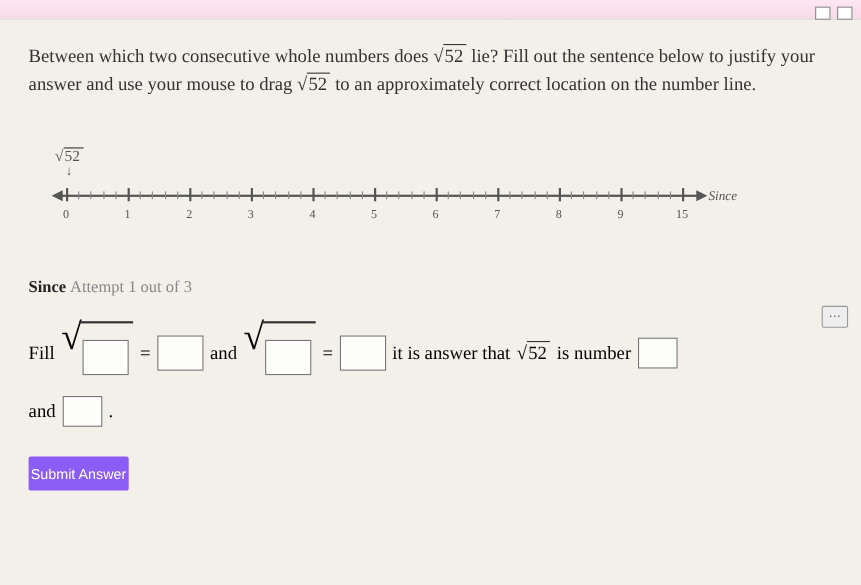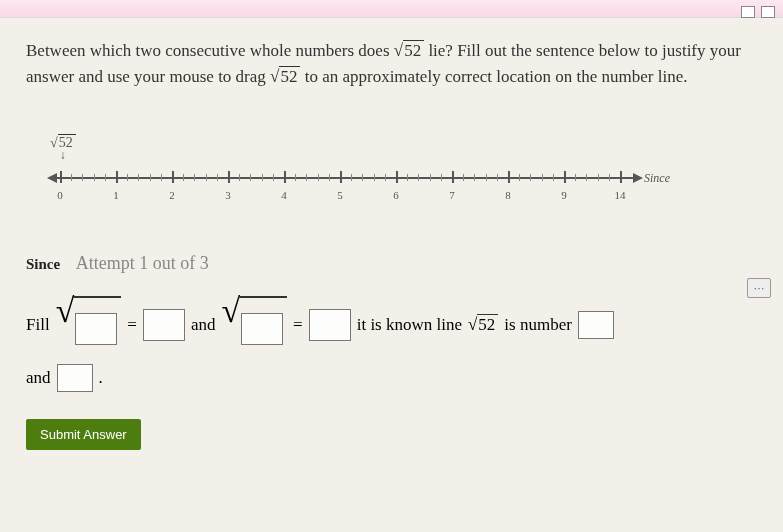--- a/index.html
+++ b/index.html
@@ -17,28 +17,28 @@
 .axis:before{content:"";position:absolute;left:-8px;top:-4px;border:5px solid transparent;border-right:10px solid #555}
 .axis:after{content:"";position:absolute;right:-8px;top:-4px;border:5px solid transparent;border-left:10px solid #555}
 .ticks{position:absolute;top:36px;left:0;right:0;height:30px}
 .tick{position:absolute;width:2px;height:12px;background:#555;top:0}
 .tick.minor{height:7px;top:3px;width:1px;background:#888}
 .ticklabel{position:absolute;top:18px;font-size:11px;transform:translateX(-50%);color:#555}
 .real-label{position:absolute;top:36px;right:-50px;font-size:12px;font-style:italic;color:#555}
 .answer-sec{margin:28px 0 0 26px}
 .answer-header{font-size:14px;color:#333}
 .answer-header b{font-family:Georgia;font-weight:bold;font-size:15px;color:#222}
-.answer-header .attempt{color:#888;font-size:18px;margin-left:12px}
+.answer-header .attempt{color:#888;font-size:15px;margin-left:0}
 .sentence{margin:22px 0 0 0;font-size:17px;display:flex;flex-wrap:wrap;align-items:center;gap:6px;line-height:2.4}
 .blank{display:inline-block;width:42px;height:32px;border:1.5px solid #777;background:#fdfdfb;vertical-align:middle}
 .blank.sm{width:36px;height:28px}
 .bigsqrt{display:inline-flex;align-items:flex-start;font-size:22px}
 .bigsqrt .surd{font-size:34px;line-height:30px;margin-right:-2px}
 .bigsqrt .radicand{border-top:2px solid #333;padding:3px 4px 0 3px}
-.submit{margin:20px 0 0 26px;display:inline-block;background:#4d7c0f;color:#fff;font-family:Arial,sans-serif;font-size:13px;padding:8px 14px;border:none;border-radius:2px;cursor:pointer}
+.submit{margin:20px 0 0 26px;display:inline-block;background:#8b5cf6;color:#fff;font-family:Arial,sans-serif;font-size:13px;padding:8px 2px;border:none;border-radius:2px;cursor:pointer}
 .calc-icon{position:absolute;right:12px;top:278px;width:24px;height:20px;border:1px solid #999;background:#eee;border-radius:2px;text-align:center;font-size:11px;line-height:18px;color:#666}
 </style>
 </head>
 <body>
 
 
 
 <div class="topbar"></div>
 <div class="topicons">
   <span></span>
@@ -114,21 +114,21 @@
       <div class="tick minor" style="left: 470.4px;"></div>
       <div class="tick minor" style="left: 481.6px;"></div>
       <div class="tick minor" style="left: 492.8px;"></div>
       <div class="tick" style="left: 504px;"></div>
       <div class="ticklabel" style="left: 504px;">9</div>
       <div class="tick minor" style="left: 515.2px;"></div>
       <div class="tick minor" style="left: 526.4px;"></div>
       <div class="tick minor" style="left: 537.6px;"></div>
       <div class="tick minor" style="left: 548.8px;"></div>
       <div class="tick" style="left: 560px;"></div>
-      <div class="ticklabel" style="left: 560px;">14</div>
+      <div class="ticklabel" style="left: 560px;">15</div>
     </div>
   <div class="real-label">Since</div>
 </div>
 
 <div class="answer-sec">
   <div class="answer-header">
     <b>Since</b>
     <span class="attempt">Attempt 1 out of 3</span>
   </div>
 
@@ -140,21 +140,21 @@
     </span>
     <span>=</span>
     <span class="blank"></span>
     <span>and</span>
     <span class="bigsqrt">
       <span class="surd">√</span>
       <span class="radicand"><span class="blank"></span></span>
     </span>
     <span>=</span>
     <span class="blank"></span>
-    <span>it is known line </span>
+    <span>it is answer that </span>
     <span class="sqrt">√<span class="rad">52</span></span>
     <span> is number</span>
     <span class="blank sm"></span>
   </div>
   <div class="sentence" style="margin-top:4px">
     <span>and</span>
     <span class="blank sm"></span>
     <span>.</span>
   </div>
 </div>

